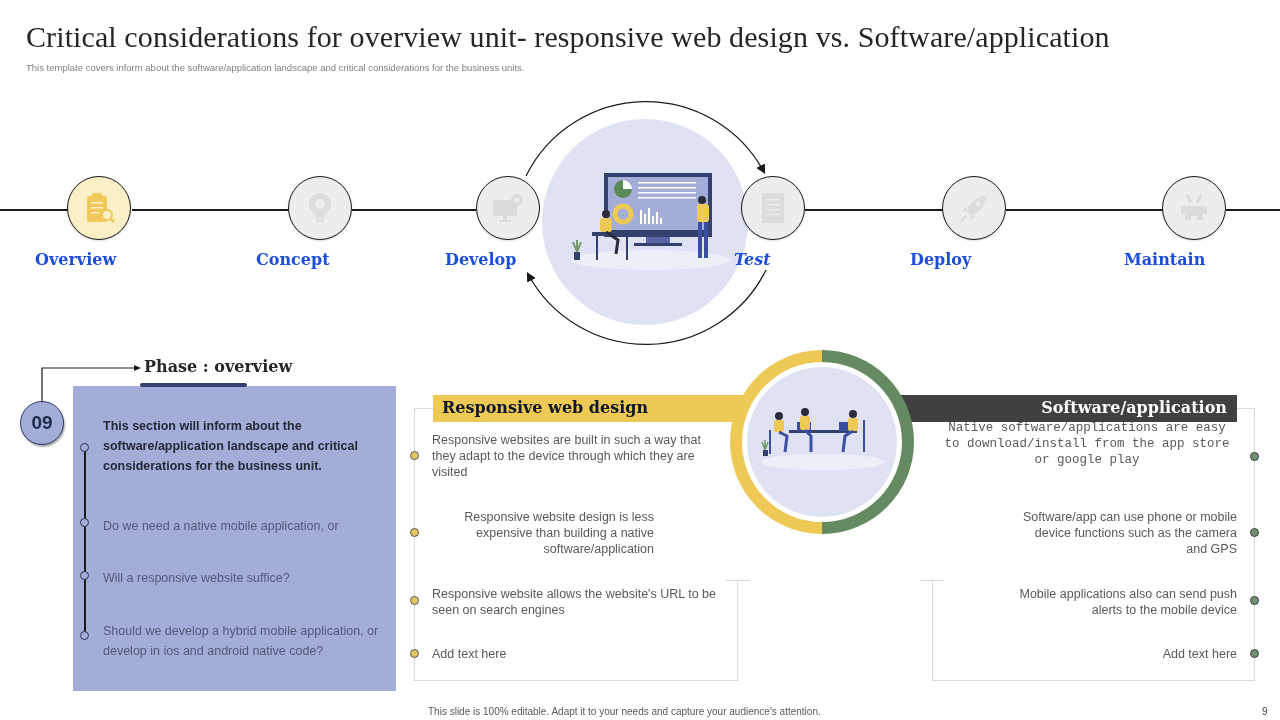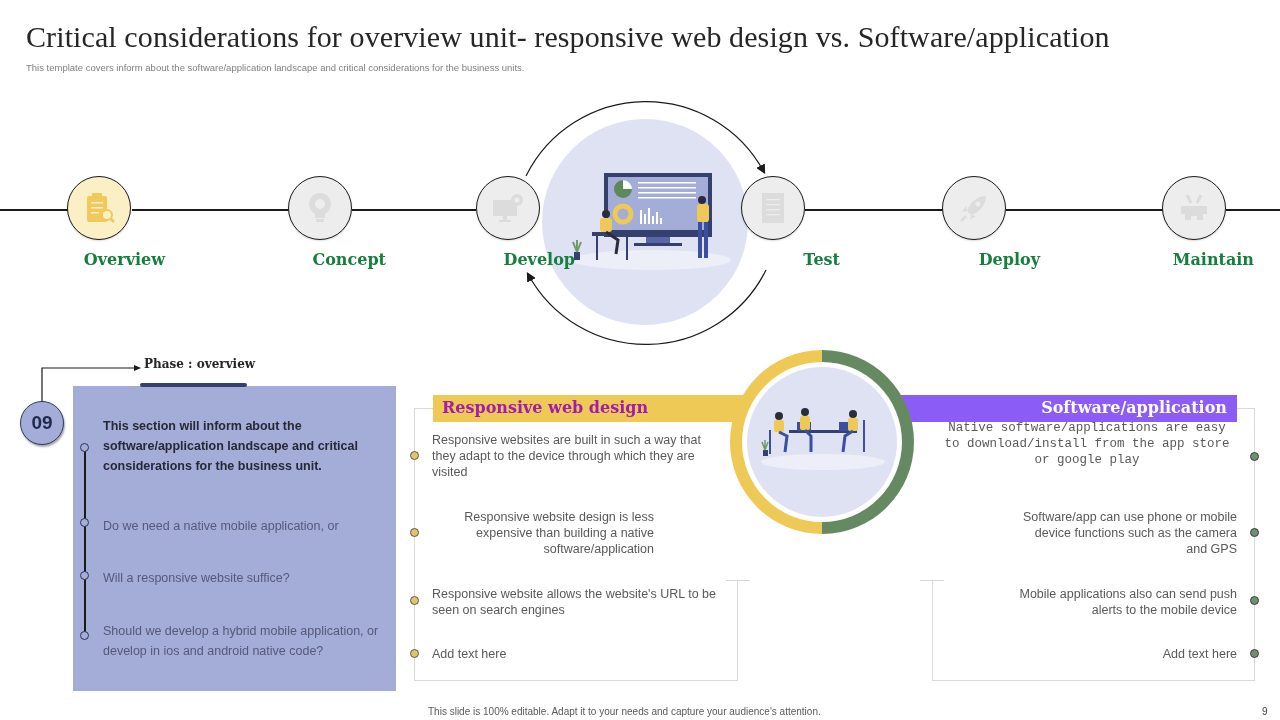--- a/index.html
+++ b/index.html
@@ -7,38 +7,38 @@
   body { position: relative; font-family: "Liberation Sans", sans-serif; color: #404040; }
   .abs { position: absolute; }
 
   #title { left: 26px; top: 20px; font-family: "Liberation Serif", serif; font-size: 30px; color: #262626; white-space: nowrap; letter-spacing: 0.1px; }
   #subtitle { left: 26px; top: 62px; font-size: 9.5px; color: #7f7f7f; white-space: nowrap; }
 
   
   .tl-line { height: 1.5px; background: #1a1a1a; }
   .step-circle { width: 64px; height: 64px; border-radius: 50%; border: 1.3px solid #1a1a1a; background: #ededed; display: flex; align-items: center; justify-content: center; box-shadow: 0 1px 2px rgba(0,0,0,0.15); }
   .step-circle.active { background: #fbefc6; }
-  .step-label { font-family: "DejaVu Serif", serif; font-weight: bold; font-size: 16px; color: #15803d; text-align: right; width: 130px; }
+  .step-label { font-family: "DejaVu Serif", serif; font-weight: bold; font-size: 16px; color: #1d4ed8; text-align: left; width: 130px; }
 
   .hub { left: 542px; top: 119px; width: 206px; height: 206px; border-radius: 50%; background: #dfe2f3; }
 
   
   #phase-box { left: 73px; top: 386px; width: 323px; height: 305px; background: #a4add8; }
   #phase-number { left: 20px; top: 401px; width: 44px; height: 44px; border-radius: 50%; background: #a4add8; border: 1.5px solid #2b3a67; display: flex; align-items: center; justify-content: center; font-weight: bold; font-size: 19px; color: #1f2a4d; box-shadow: 1px 2px 2px rgba(0,0,0,0.35); }
-  #phase-title { left: 144px; top: 357px; font-family: "DejaVu Serif", serif; font-weight: bold; font-size: 12px; color: #262626; white-space: nowrap; }
+  #phase-title { left: 144px; top: 357px; font-family: "DejaVu Serif", serif; font-weight: bold; font-size: 16px; color: #262626; white-space: nowrap; }
   #phase-underline { left: 140px; top: 383px; width: 107px; height: 4px; background: #34406e; border-radius: 2px; }
   .phase-text { left: 103px; width: 285px; font-size: 12.5px; line-height: 20px; color: #55597a; }
   .phase-text.bold { font-weight: bold; color: #262838; }
   .phase-dot { width: 9px; height: 9px; border-radius: 50%; border: 1.5px solid #2b3152; background: #a4add8; }
 
   
   .frame-line { background: #d9d9d9; }
   .rwd-header { left: 433px; top: 395px; width: 320px; height: 27px; background: #eec956; }
-  .rwd-header span { position: absolute; left: 9px; top: 3px; font-family: "DejaVu Serif", serif; font-weight: bold; font-size: 16px; color: #a21caf; white-space: nowrap; }
-  .sw-header { left: 888px; top: 395px; width: 349px; height: 27px; background: #8b5cf6; }
+  .rwd-header span { position: absolute; left: 9px; top: 3px; font-family: "DejaVu Serif", serif; font-weight: bold; font-size: 16px; color: #0f172a; white-space: nowrap; }
+  .sw-header { left: 888px; top: 395px; width: 349px; height: 27px; background: #404040; }
   .sw-header span { position: absolute; right: 10px; top: 3px; font-family: "DejaVu Serif", serif; font-weight: bold; font-size: 16px; color: #ffffff; white-space: nowrap; }
   .item-text { font-size: 12.5px; line-height: 16px; color: #595959; }
   .dot-y { width: 9px; height: 9px; border-radius: 50%; background: #e3c462; border: 1.3px solid #595959; }
   .dot-g { width: 9px; height: 9px; border-radius: 50%; background: #6f8f70; border: 1.3px solid #404040; }
 
   .ring { left: 730px; top: 350px; width: 184px; height: 184px; border-radius: 50%;
           background: conic-gradient(#658a61 0deg 180deg, #eec956 180deg 360deg); }
   .ring-inner { left: 742px; top: 362px; width: 160px; height: 160px; border-radius: 50%; background: #ffffff; }
   .ring-core { left: 747px; top: 367px; width: 150px; height: 150px; border-radius: 50%; background: #dfe2f3; }
 
@@ -149,21 +149,21 @@
 <div class="abs step-circle" style="left:1162px;top:176px;">
   <svg width="34" height="32" viewBox="0 0 34 32">
     <path d="M4,14 L30,14 L30,22 L26,22 L26,28 L20,28 L20,24 L14,24 L14,28 L8,28 L8,22 L4,22 z" fill="#dcdcdc"></path>
     <path d="M10,3 L14,11 M24,3 L20,11" stroke="#dcdcdc" stroke-width="3"></path>
   </svg>
 </div>
 
 <div class="abs step-label" style="left:35px;top:250px;">Overview</div>
 <div class="abs step-label" style="left:256px;top:250px;">Concept</div>
 <div class="abs step-label" style="left:445px;top:250px;">Develop</div>
-<div class="abs step-label" style="left:710px;top:250px;">Test</div>
+<div class="abs step-label" style="left:734px;top:250px;font-style:italic;">Test</div>
 <div class="abs step-label" style="left:910px;top:250px;">Deploy</div>
 <div class="abs step-label" style="left:1124px;top:250px;">Maintain</div>
 
 <svg class="abs" style="left:38px;top:362px;" width="104" height="42" viewBox="0 0 104 42">
   <path d="M4,40 L4,6 L98,6" fill="none" stroke="#1a1a1a" stroke-width="1.2"></path>
   <path d="M96,3 L103,6 L96,9 z" fill="#1a1a1a"></path>
 </svg>
 <div id="phase-title" class="abs">Phase : overview</div>
 <div id="phase-box" class="abs"></div>
 <div id="phase-underline" class="abs"></div>

